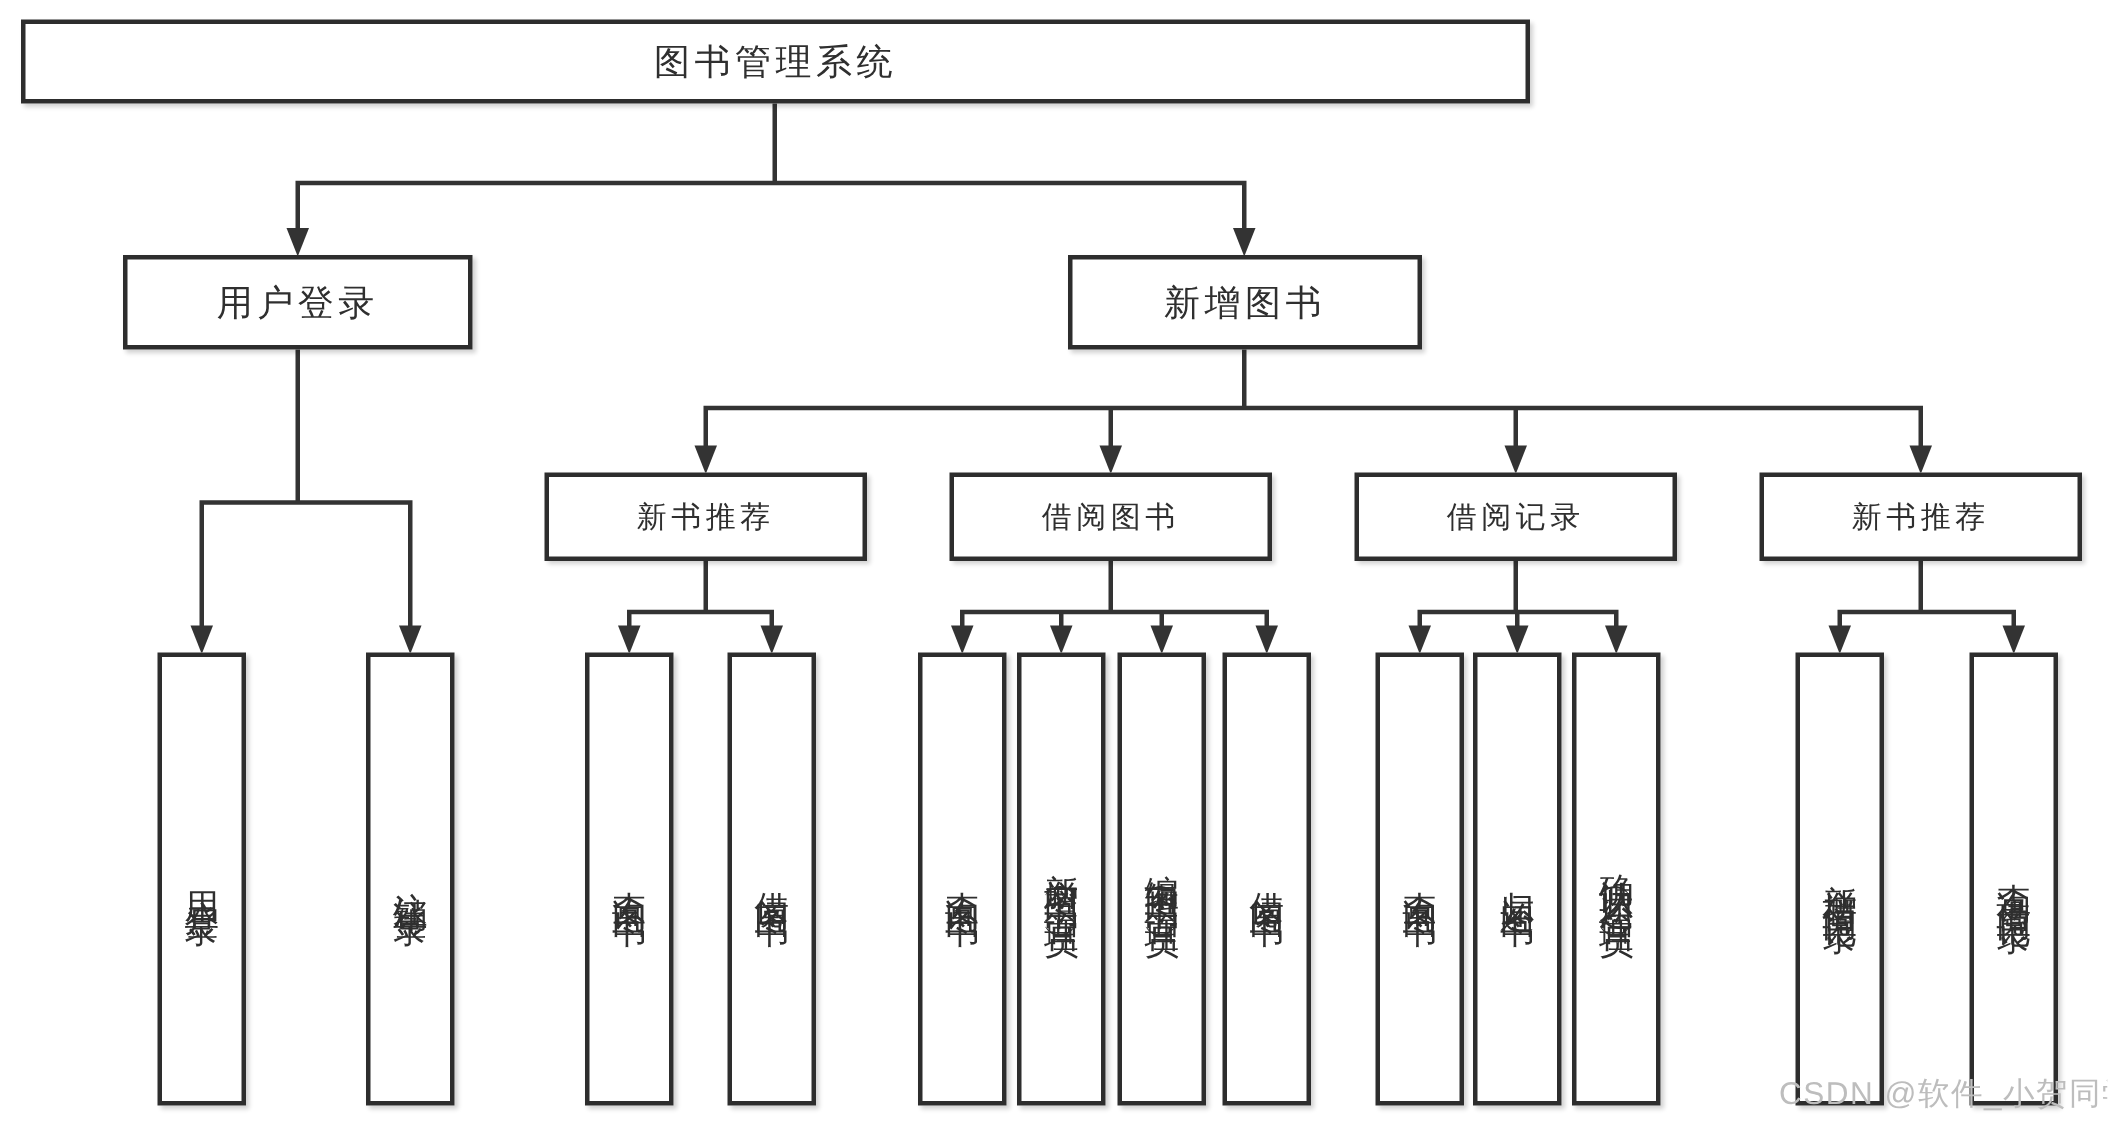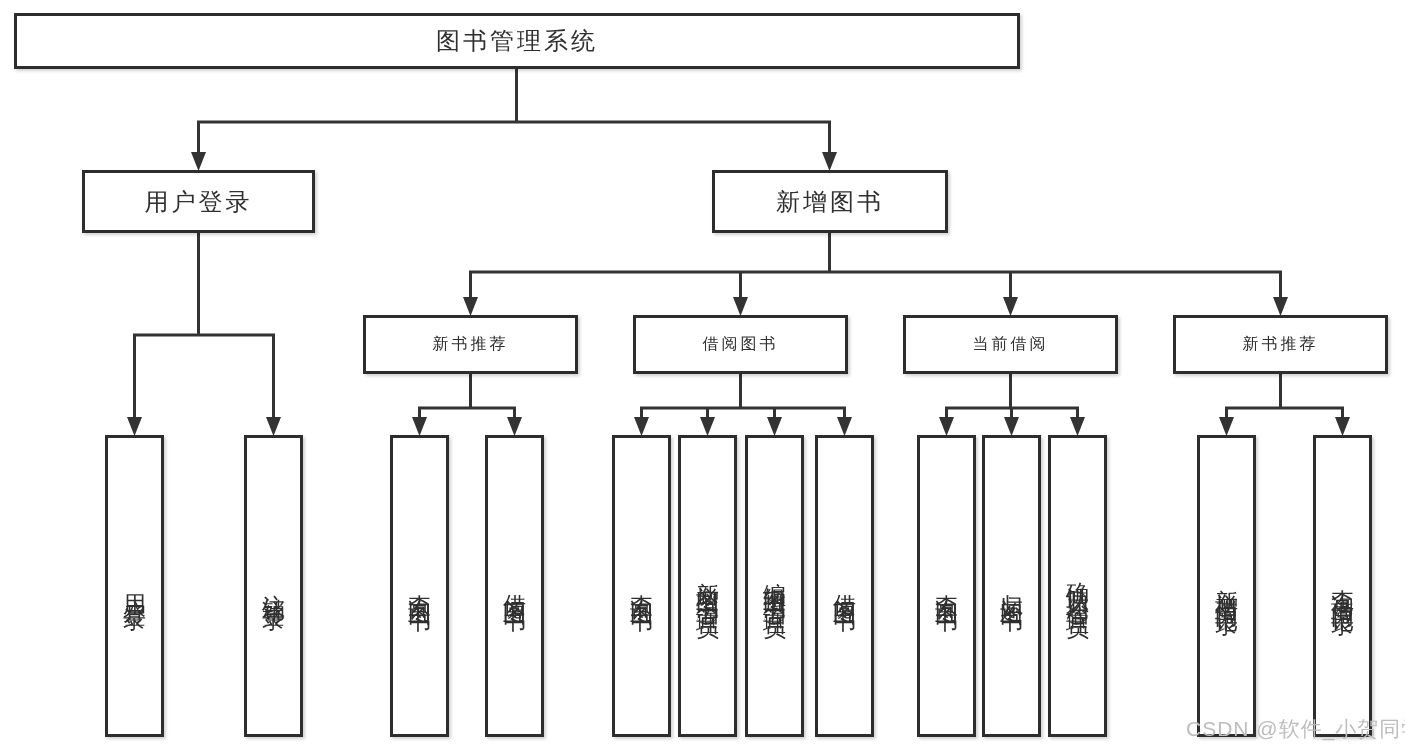--- a/index.html
+++ b/index.html
@@ -17,21 +17,21 @@
     background:#ffffff;
     border:3px solid #2d2d2d;
     color:#2f2f2f;
     display:flex;align-items:center;justify-content:center;
     box-shadow:2px 2px 3px rgba(0,0,0,0.18);
     z-index:2;
   }
   .h-label{font-size:24px;letter-spacing:3px;white-space:nowrap;}
   .root{left:14px;top:13px;width:1006px;height:56px;}
   .lvl2{top:170px;height:63px;}
-  .lvl3{top:315px;height:59px;width:215px;font-size:16px;}
+  .lvl3{top:315px;height:59px;width:215px;font-size:20px;}
   .leaf{
     top:435px;height:302px;width:59px;
     writing-mode:vertical-lr;
     text-orientation:mixed;
     font-size:23px;
     letter-spacing:5px;
     line-height:1;
   }
   .watermark{
     position:absolute;
@@ -88,21 +88,21 @@
     </g>
   </svg>
 
   <div class="box root h-label">图书管理系统</div>
 
   <div class="box lvl2 h-label" style="left:82px;width:233px;">用户登录</div>
   <div class="box lvl2 h-label" style="left:712px;width:236px;">新增图书</div>
 
   <div class="box lvl3 h-label" style="left:363px;">新书推荐</div>
   <div class="box lvl3 h-label" style="left:633px;">借阅图书</div>
-  <div class="box lvl3 h-label" style="left:903px;">当前借阅</div>
+  <div class="box lvl3 h-label" style="left:903px;">借阅记录</div>
   <div class="box lvl3 h-label" style="left:1173px;">新书推荐</div>
 
   <div class="box leaf" style="left:105px;">用户登录</div>
   <div class="box leaf" style="left:244px;">注销登录</div>
 
   <div class="box leaf" style="left:390px;">查询图书</div>
   <div class="box leaf" style="left:485px;">借阅图书</div>
 
   <div class="box leaf" style="left:612px;">查询图书</div>
   <div class="box leaf" style="left:678px;">新增图书（管理员）</div>

